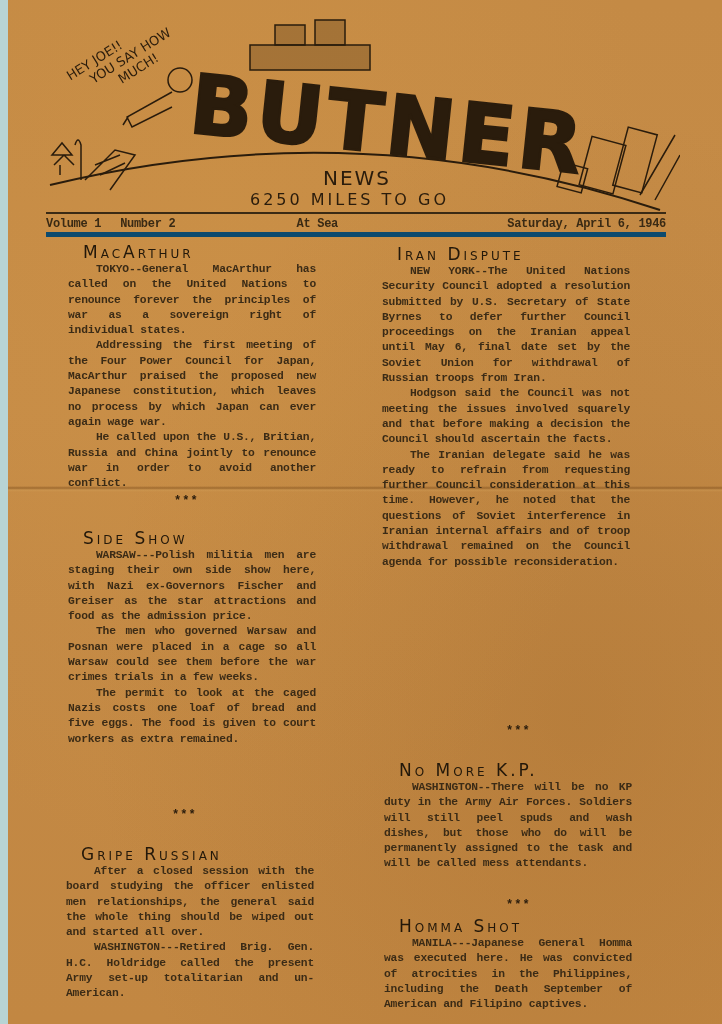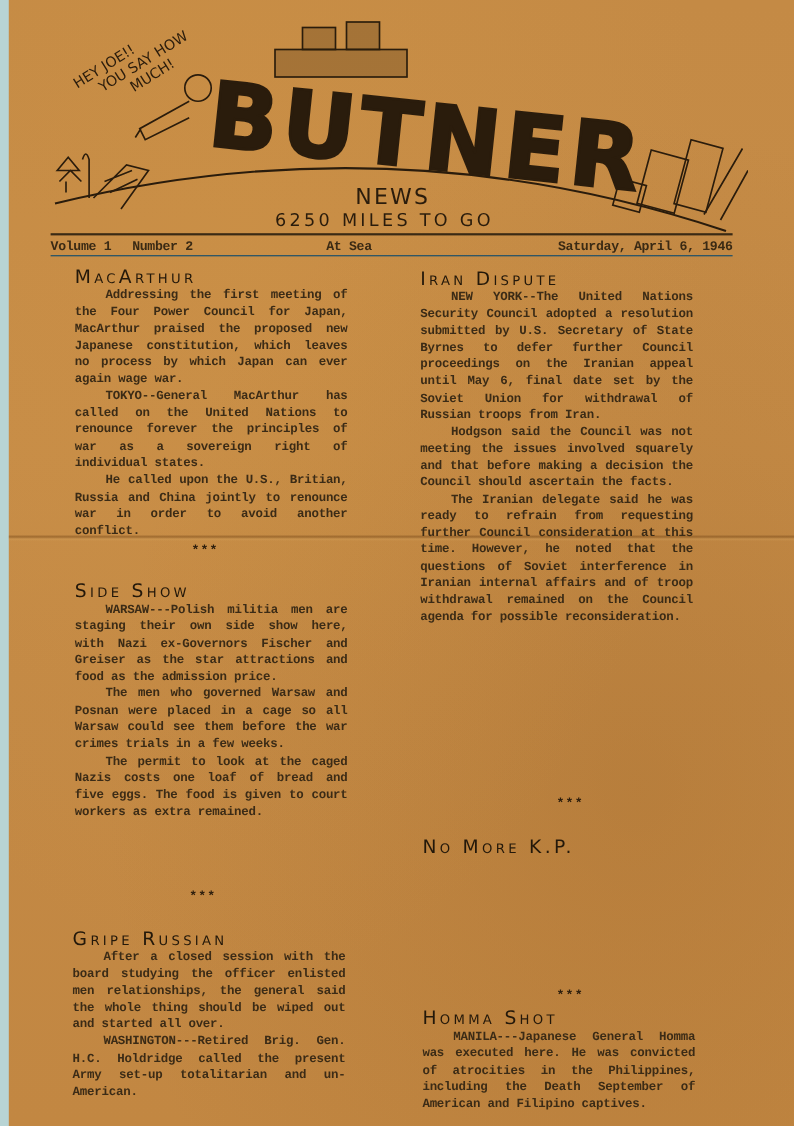--- a/index.html
+++ b/index.html
@@ -18,29 +18,29 @@
     }
     .fold {
       position: absolute; left: 0; right: 0; top: 486px; height: 6px;
       background: linear-gradient(180deg, rgba(120,70,20,0.0), rgba(110,65,20,0.45), rgba(210,160,90,0.4), rgba(120,70,20,0.0));
     }
     .masthead { position: absolute; left: 40px; top: 0; width: 640px; height: 215px; }
     .masthead svg { width: 100%; height: 100%; }
     .hand { font-family: "DejaVu Sans", sans-serif; fill: #2a1c0c; }
     .infobar {
       position: absolute; left: 46px; top: 212px; width: 620px;
-      border-top: 2px solid #3a2a14; border-bottom: 1px solid #0c4a6e;
+      border-top: 2px solid #3a2a14; border-bottom: 5px solid #0c4a6e;
       font-size: 12px; font-weight: bold; padding: 3px 0 1px 0;
       display: flex; justify-content: space-between; letter-spacing: -0.3px;
     }
     .infobar .left span { margin-right: 12px; }
     .article { position: absolute; width: 248px; }
     .headline {
       font-family: "DejaVu Sans", sans-serif; font-size: 17px; letter-spacing: 3px;
-      color: #23180a; margin: 0 0 0 0; line-height: 20px; font-weight: normal;
+      color: #23180a; margin: 0 0 0 15px; line-height: 20px; font-weight: normal;
       font-variant: small-caps;
     }
     .body p {
       margin: 0; font-size: 11.3px; line-height: 15.3px; font-weight: bold;
       color: #3b2b16; text-align: justify; letter-spacing: -0.2px;
       text-indent: 28px;
     }
     .sep { position: absolute; font-size: 12px; font-weight: bold; color: #2a1c0c; letter-spacing: 1px; }
   </style>
 </head>
@@ -96,22 +96,22 @@
     <span>Volume 1</span>
     <span>Number 2</span>
   </div>
   <span style="margin-left:-60px">At Sea</span>
   <span>Saturday, April 6, 1946</span>
 </div>
 
 <div class="article" style="left:68px; top:242px;">
   <h2 class="headline">MacArthur</h2>
   <div class="body">
+    <p>TOKYO--General MacArthur has called on the United Nations to renounce forever the principles of war as a sovereign right of individual states.</p>
     <p>Addressing the first meeting of the Four Power Council for Japan, MacArthur praised the proposed new Japanese constitution, which leaves no process by which Japan can ever again wage war.</p>
-    <p>TOKYO--General MacArthur has called on the United Nations to renounce forever the principles of war as a sovereign right of individual states.</p>
     <p>He called upon the U.S., Britian, Russia and China jointly to renounce war in order to avoid another conflict.</p>
   </div>
 </div>
 <div class="sep" style="left:174px; top:494px;">***</div>
 
 <div class="article" style="left:68px; top:528px;">
   <h2 class="headline">Side Show</h2>
   <div class="body">
     <p>WARSAW---Polish militia men are staging their own side show here, with Nazi ex-Governors Fischer and Greiser as the star attractions and food as the admission price.</p>
     <p>The men who governed Warsaw and Posnan were placed in a cage so all Warsaw could see them before the war crimes trials in a few weeks.</p>
@@ -133,20 +133,23 @@
   <div class="body">
     <p>NEW YORK--The United Nations Security Council adopted a resolution submitted by U.S. Secretary of State Byrnes to defer further Council proceedings on the Iranian appeal until May 6, final date set by the Soviet Union for withdrawal of Russian troops from Iran.</p>
     <p>Hodgson said the Council was not meeting the issues involved squarely and that before making a decision the Council should ascertain the facts.</p>
     <p>The Iranian delegate said he was ready to refrain from requesting further Council consideration at this time. However, he noted that the questions of Soviet interference in Iranian internal affairs and of troop withdrawal remained on the Council agenda for possible reconsideration.</p>
   </div>
 </div>
 <div class="sep" style="left:506px; top:724px;">***</div>
 
 <div class="article" style="left:384px; top:760px;">
   <h2 class="headline">No More K.P.</h2>
+  <div class="body">
+    <p>WASHINGTON--There will be no KP duty in the Army Air Forces. Soldiers will still peel spuds and wash dishes, but those who do will be permanently assigned to the task and will be called mess attendants.</p>
+  </div>
 </div>
 <div class="sep" style="left:506px; top:898px;">***</div>
 
 <div class="article" style="left:384px; top:916px;">
   <h2 class="headline">Homma Shot</h2>
   <div class="body">
     <p>MANILA---Japanese General Homma was executed here. He was convicted of atrocities in the Philippines, including the Death September of American and Filipino captives.</p>
   </div>
 </div>
 

